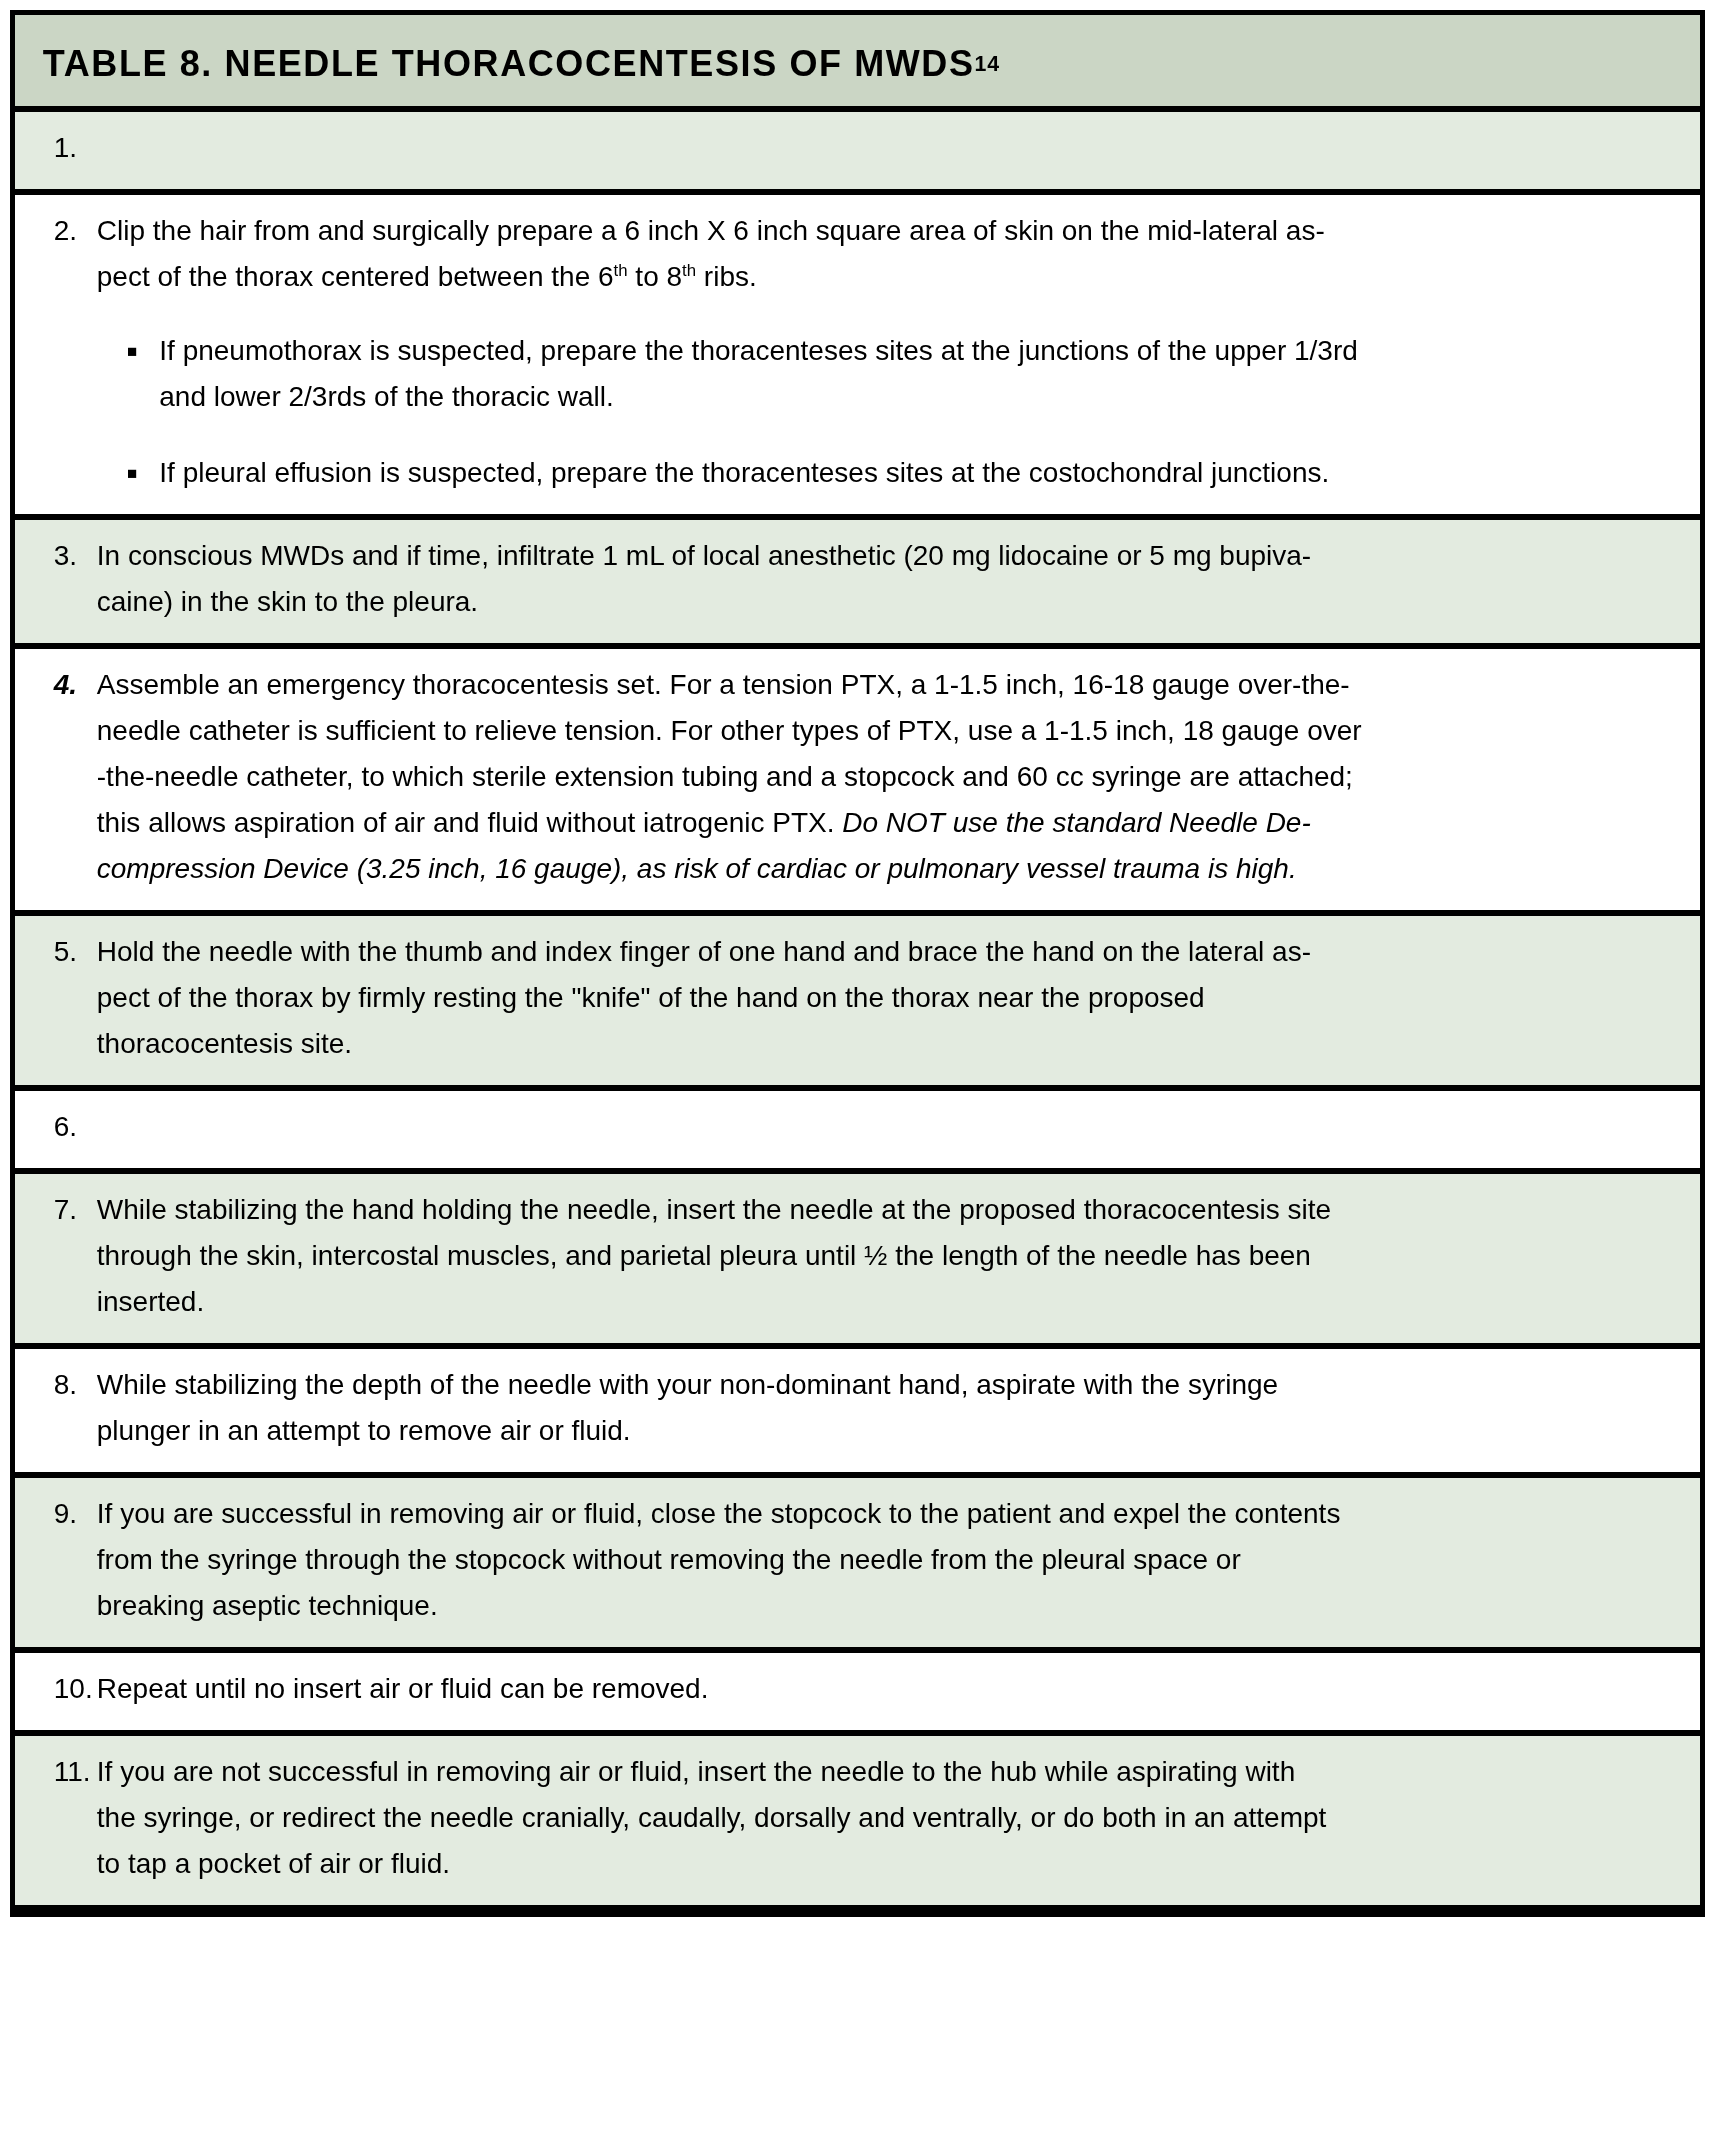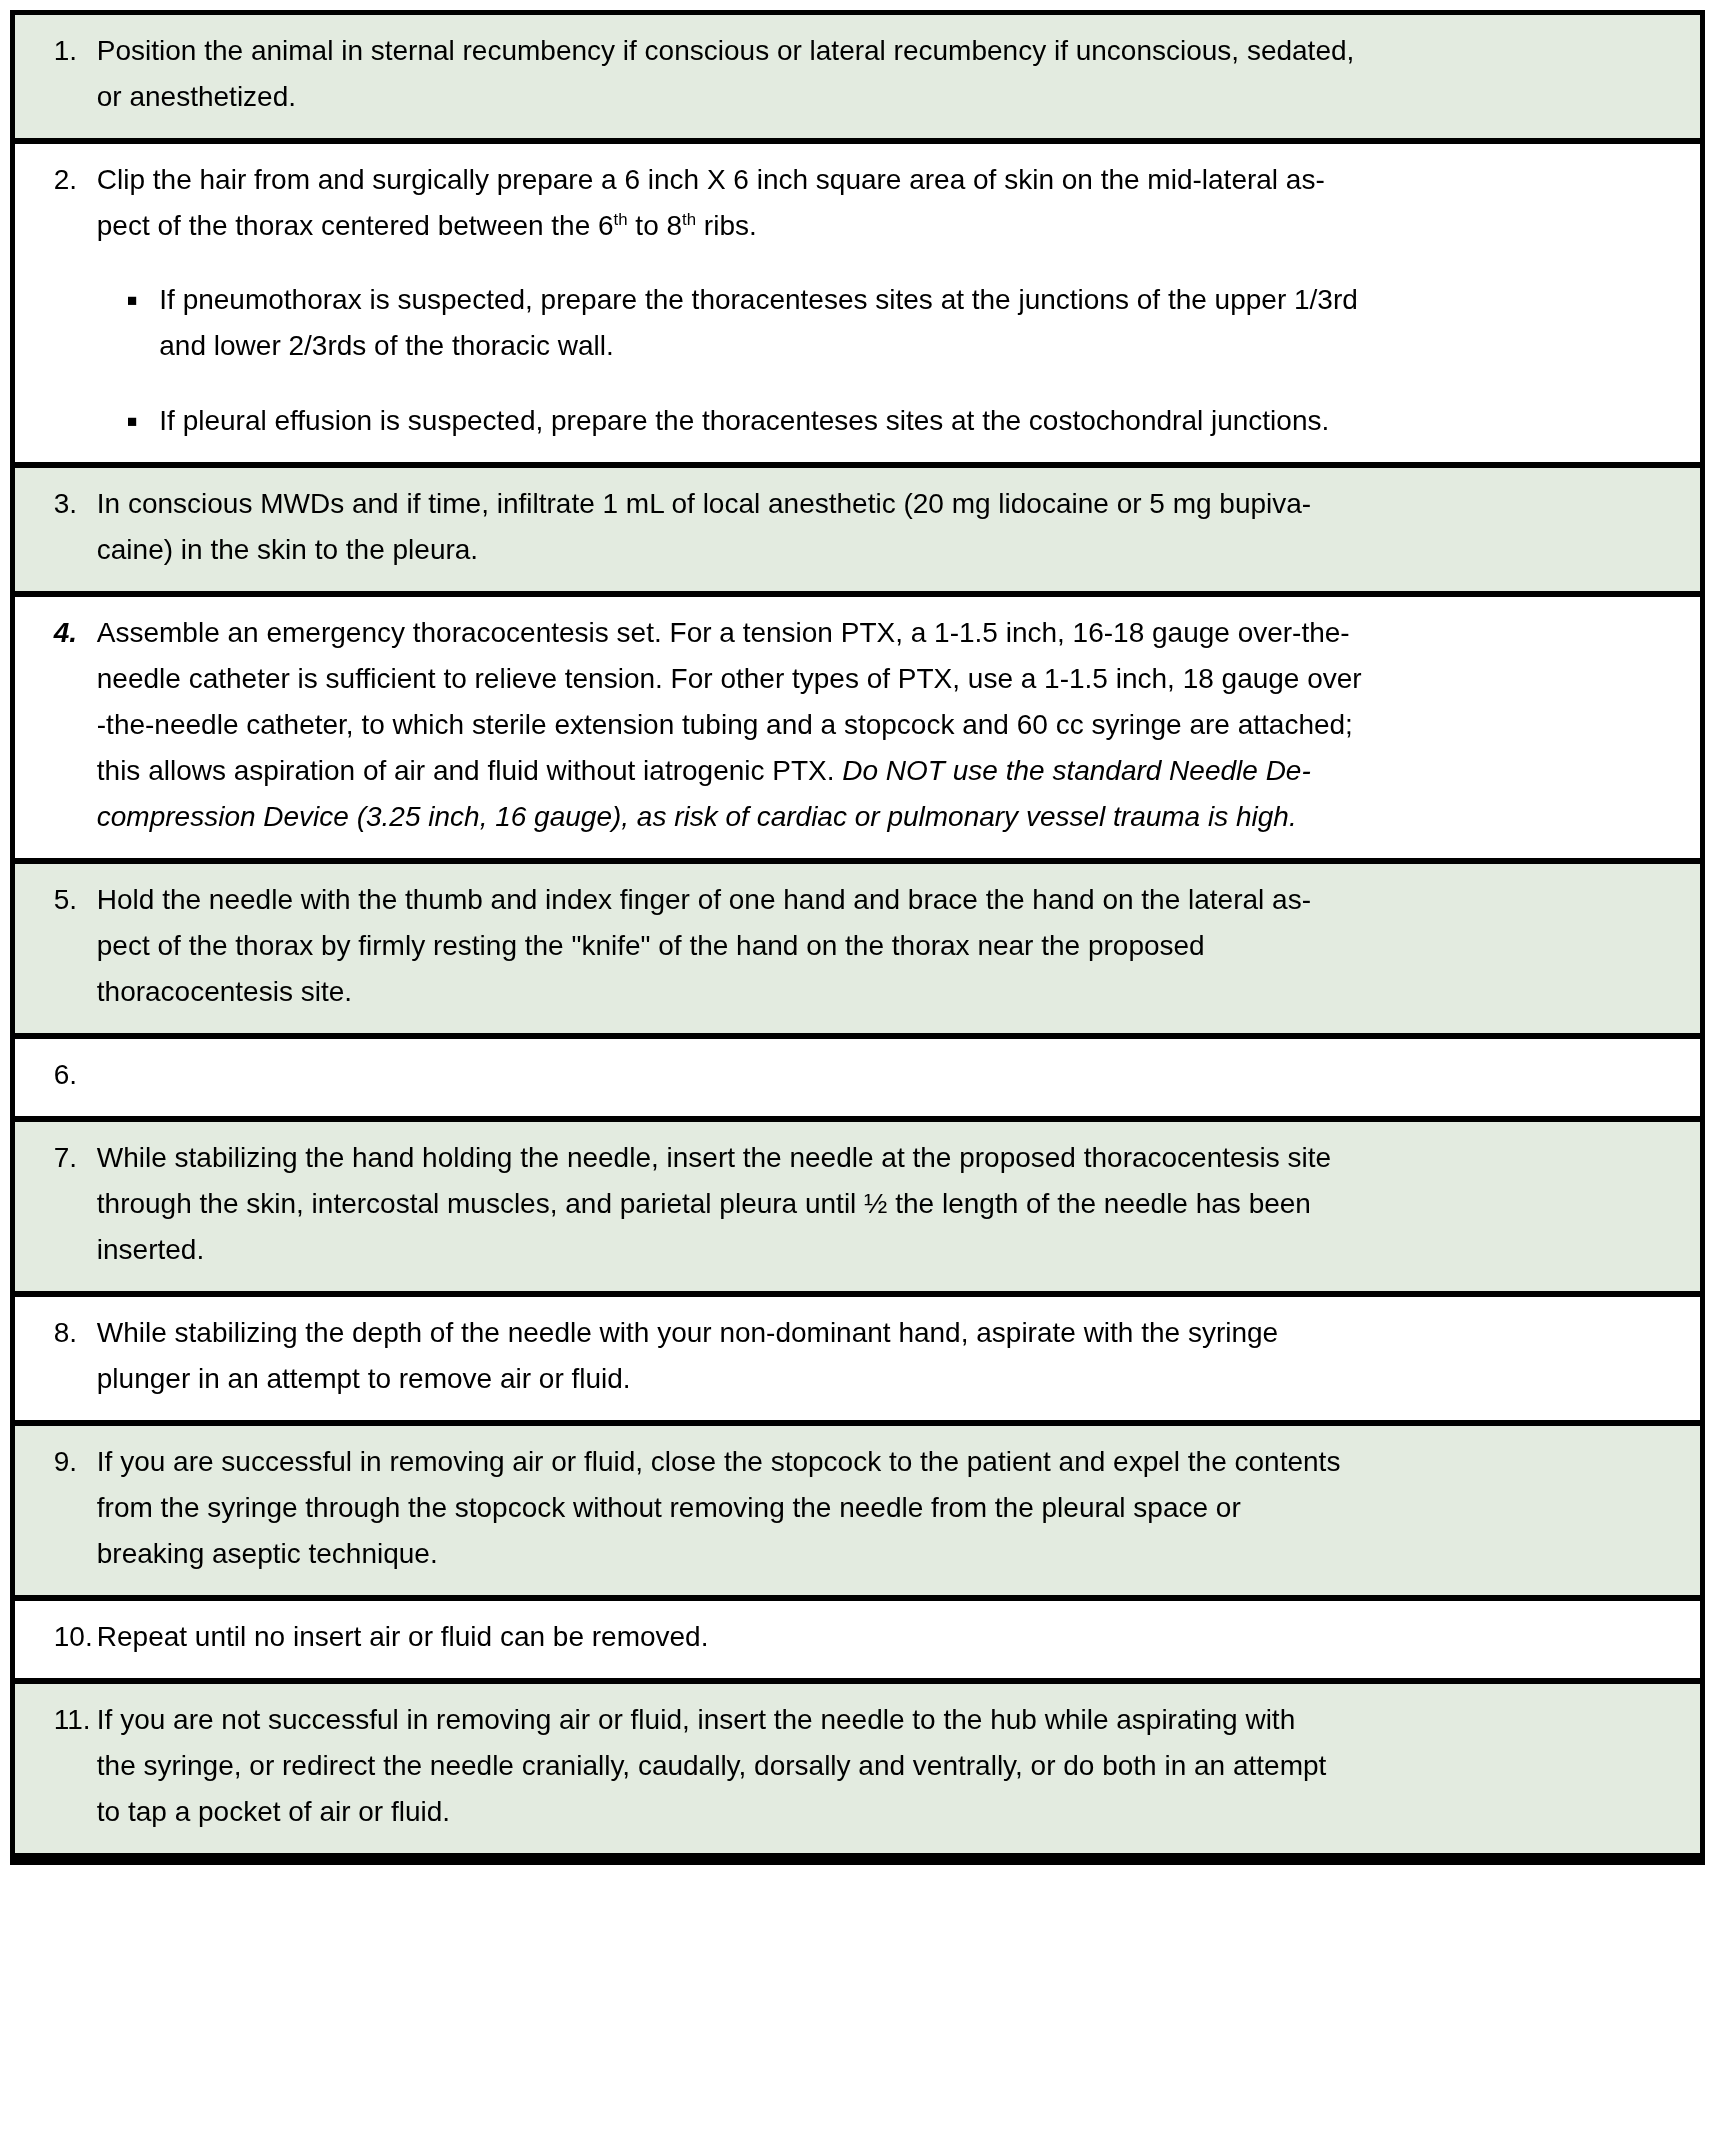--- a/index.html
+++ b/index.html
@@ -77,25 +77,26 @@
     flex: 1;
     white-space: pre-line;
   }
 </style>
 </head>
 <body>
 
 <div class="page">
   <div class="doc-table">
 
+    <div class="table-header">
+      <span class="table-title">TABLE 8. NEEDLE THORACOCENTESIS OF MWDS</span><sup class="title-sup">14</sup>
+    </div>
 
     <div class="row shaded">
       <div class="num">1.</div>
-      <div class="content plain-text">Position the animal in sternal recumbency if conscious or lateral recumbency if unconscious, sedated,
-or anesthetized.</div>
     </div>
 
     <div class="row plain">
       <div class="num">2.</div>
       <div class="content">
         <div class="ptext"><span>Clip the hair from and surgically prepare a 6 inch X 6 inch square area of skin on the mid-lateral as-
 pect of the thorax centered between the 6</span><sup class="body-sup">th</sup><span> to 8</span><sup class="body-sup">th</sup><span> ribs.</span></div>
         <div class="bullets">
           <div class="bullet">
             <span class="bullet-marker">▪</span>

